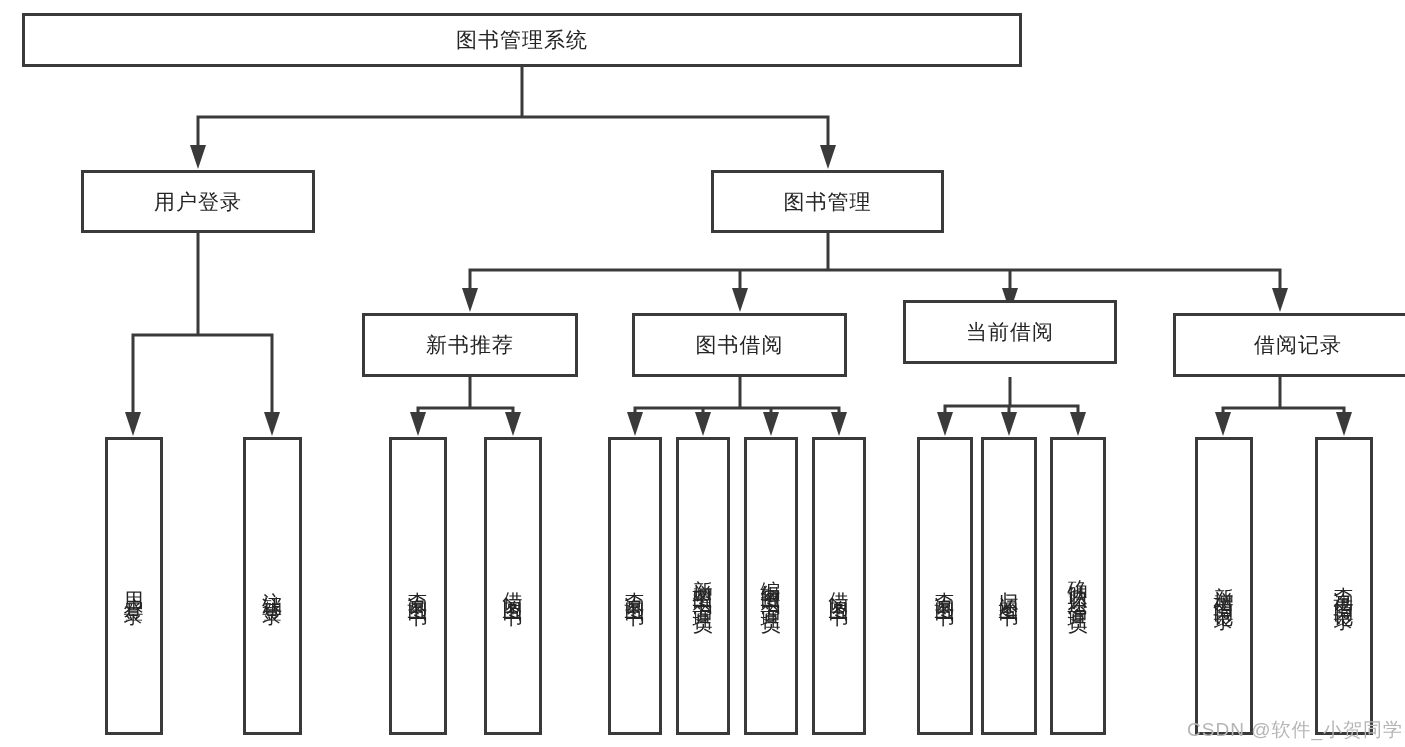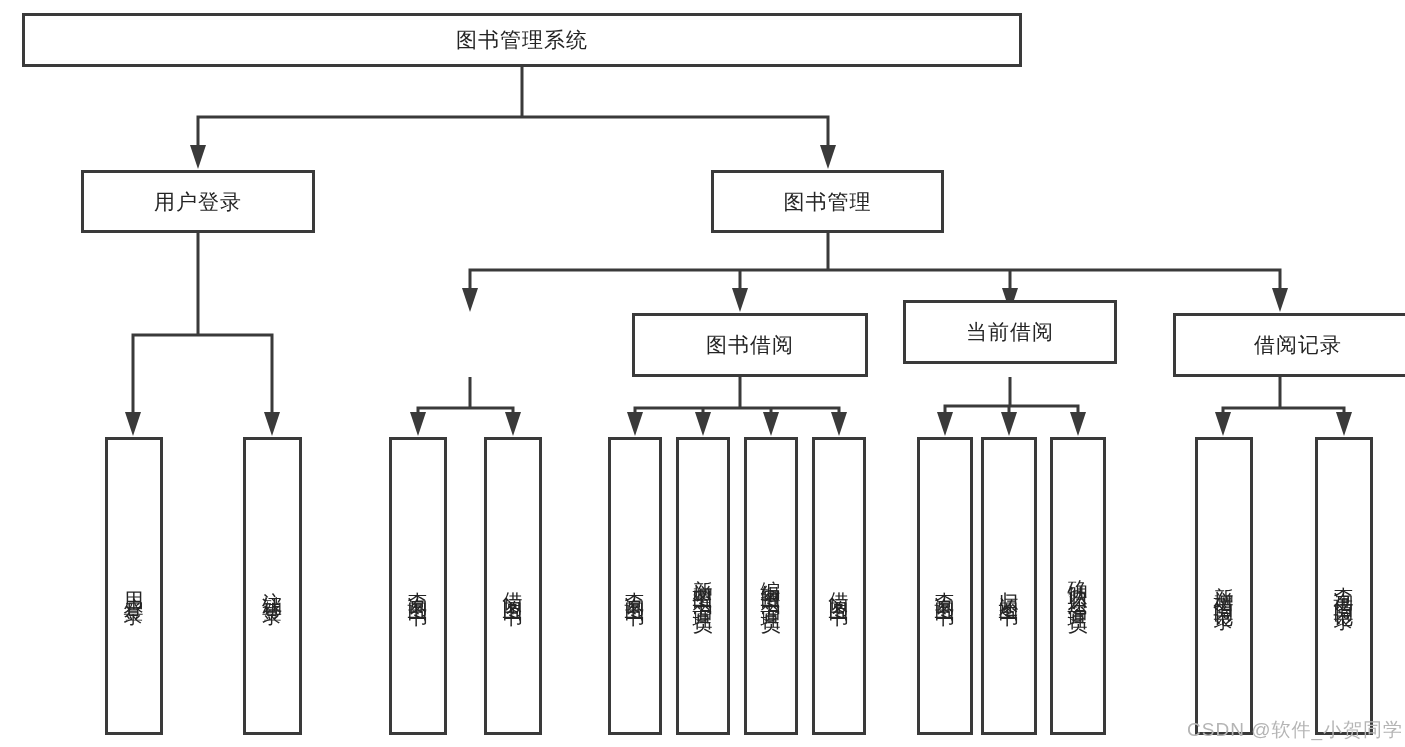--- a/index.html
+++ b/index.html
@@ -81,21 +81,24 @@
     <span>图书管理系统</span>
   </div>
 
   <div class="node h" style="left:81px;top:170px;width:234px;height:63px">
     <span>用户登录</span>
   </div>
   <div class="node h" style="left:711px;top:170px;width:233px;height:63px">
     <span>图书管理</span>
   </div>
 
-  <div class="node h" style="left:632px;top:313px;width:236px;height:64px">
+  <div class="node h" style="left:362px;top:313px;width:216px;height:64px">
+    <span>新书推荐</span>
+  </div>
+  <div class="node h" style="left:632px;top:313px;width:215px;height:64px">
     <span>图书借阅</span>
   </div>
   <div class="node h" style="left:903px;top:300px;width:214px;height:64px">
     <span>当前借阅</span>
   </div>
   <div class="node h" style="left:1173px;top:313px;width:250px;height:64px">
     <span>借阅记录</span>
   </div>
 
   <div class="node v" style="left:105px;top:437px;width:58px;height:298px">

